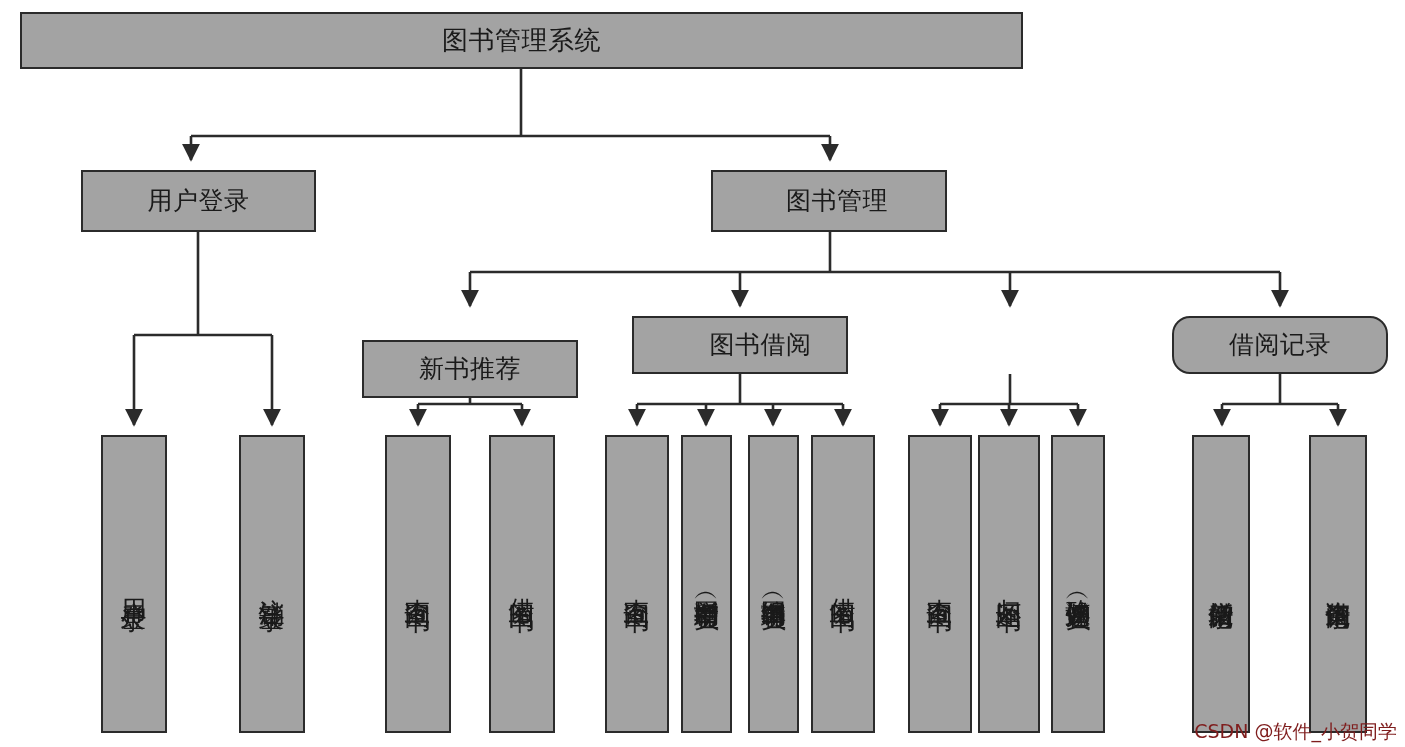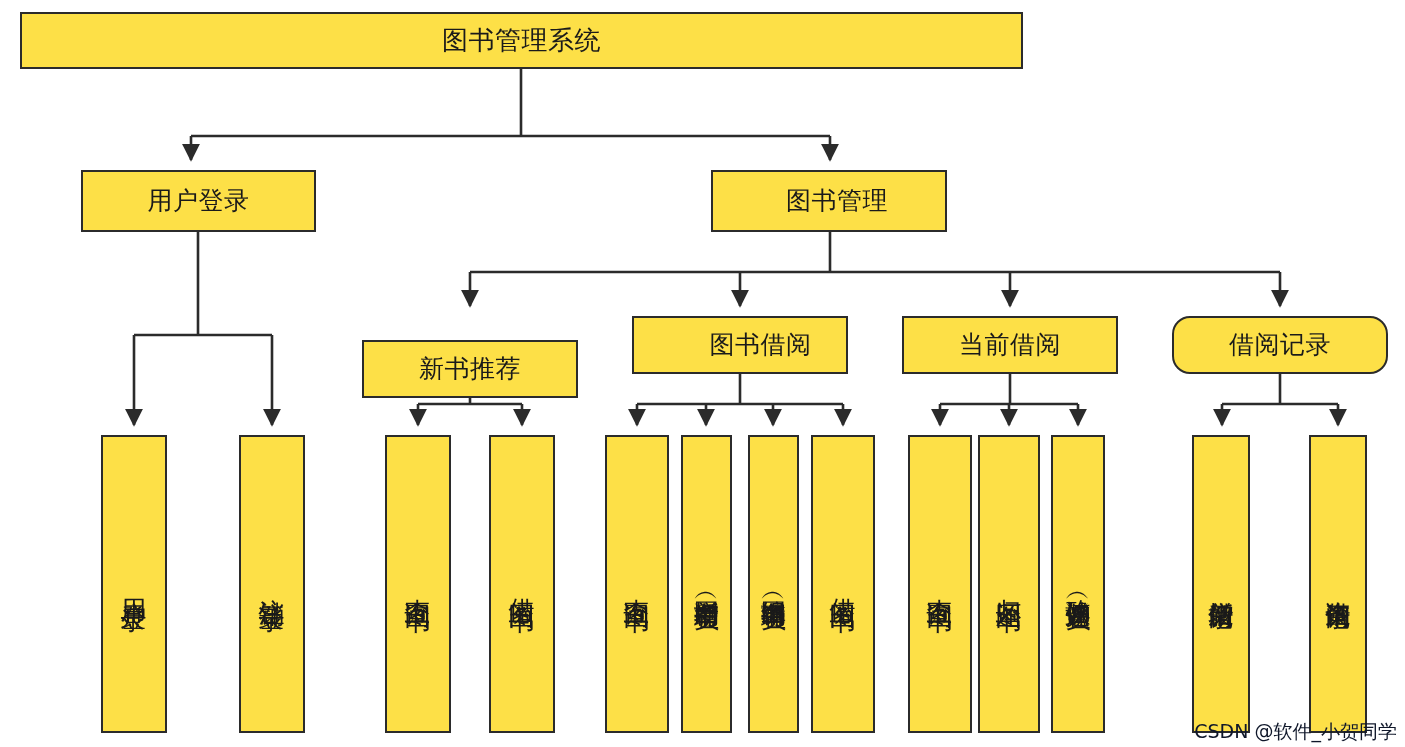--- a/index.html
+++ b/index.html
@@ -20,21 +20,21 @@
   #wires{
     position:absolute;
     left:0; top:0;
     width:1405px; height:747px;
     pointer-events:none;
   }
   
   .node{
     position:absolute;
     box-sizing:border-box;
-    background:#fde047;
+    background:#a3a3a3;
     border:2.2px solid #2b2b2b;
     display:flex;
     align-items:center;
     justify-content:center;
     z-index:3;
   }
   .node .label{
     display:block;
     line-height:1.12;
     color:#1a1a1a;
@@ -64,21 +64,21 @@
   .node.vert.narrow .label{
     font-size:25px;
     letter-spacing:1px;
   }
   
   #watermark{
     position:absolute;
     right:8px;
     bottom:2px;
     font-size:19px;
-    color:#0f172a;
+    color:#7f1d1d;
     white-space:nowrap;
     z-index:6;
     font-family:"DejaVu Sans","Liberation Sans",sans-serif;
   }
 </style>
 </head>
 <body>
 
 <div id="canvas">
 
@@ -146,23 +146,20 @@
   </div>
 
   <div class="node horiz" style="left:362px; top:316px; width:216px; height:58px;margin-top:24px;">
     <span class="label">新书推荐</span>
   </div>
 
   <div class="node horiz" style="left:632px; top:316px; width:216px; height:58px;padding-left:41px;">
     <span class="label">图书借阅</span>
   </div>
 
-  <div class="node horiz" style="left:902px; top:316px; width:216px; height:58px;">
-    <span class="label">当前借阅</span>
-  </div>
 
   <div class="node horiz" style="left:1172px; top:316px; width:216px; height:58px;border-radius:18px;">
     <span class="label">借阅记录</span>
   </div>
 
   <div class="node vert" style="left:101px; top:435px; width:66px; height:298px;">
     <span class="label">用户登录</span>
   </div>
 
   <div class="node vert" style="left:239px; top:435px; width:66px; height:298px;">

